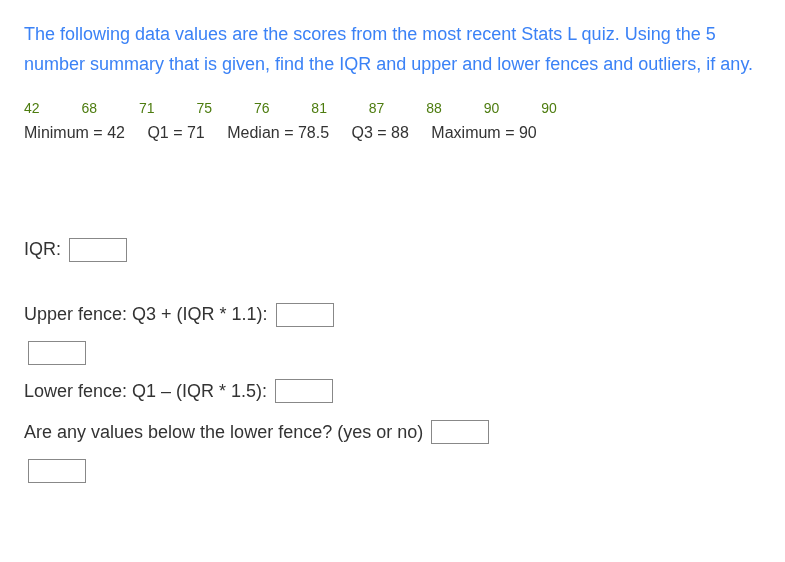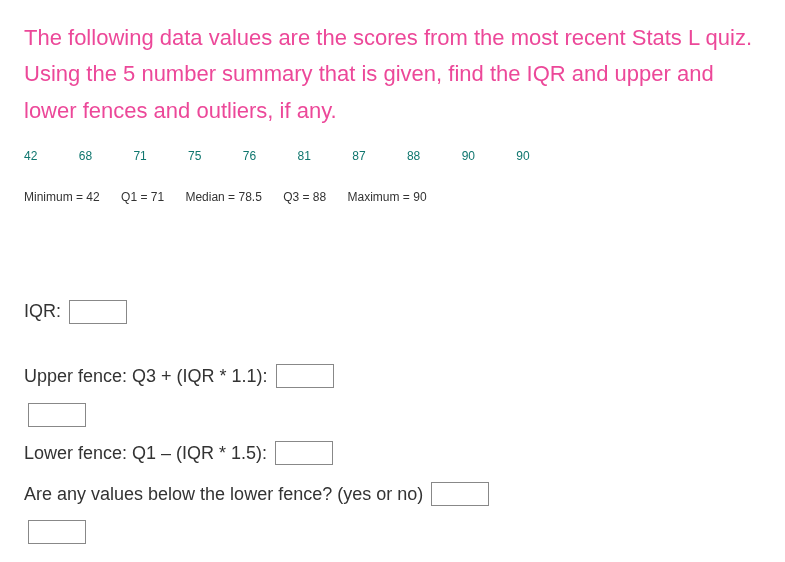--- a/index.html
+++ b/index.html
@@ -9,36 +9,35 @@
     }
     body {
       font-family: -apple-system, BlinkMacSystemFont, "Segoe UI", Helvetica, Arial, sans-serif;
       font-size: 18px;
       color: #333;
       padding: 20px 24px;
       width: 785px;
       line-height: 1.6;
     }
     .intro-text {
-      font-size: 22px;
-      color: #ec4899;
+      font-size: 18px;
+      color: #3b82f6;
       margin-bottom: 18px;
       line-height: 1.65;
     }
     .data-row {
-      font-size: 12px;
-      color: #0f766e;
-      margin-bottom: 22px;
+      font-size: 14px;
+      color: #4d7c0f;
     }
     .data-value {
       display: inline-block;
       margin-right: 38px;
     }
     .summary-row {
-      font-size: 12px;
+      font-size: 16px;
       color: #333;
       margin-bottom: 90px;
     }
     .summary-item {
       display: inline-block;
       margin-right: 18px;
     }
     .question-row {
       font-size: 18px;
       color: #333;

